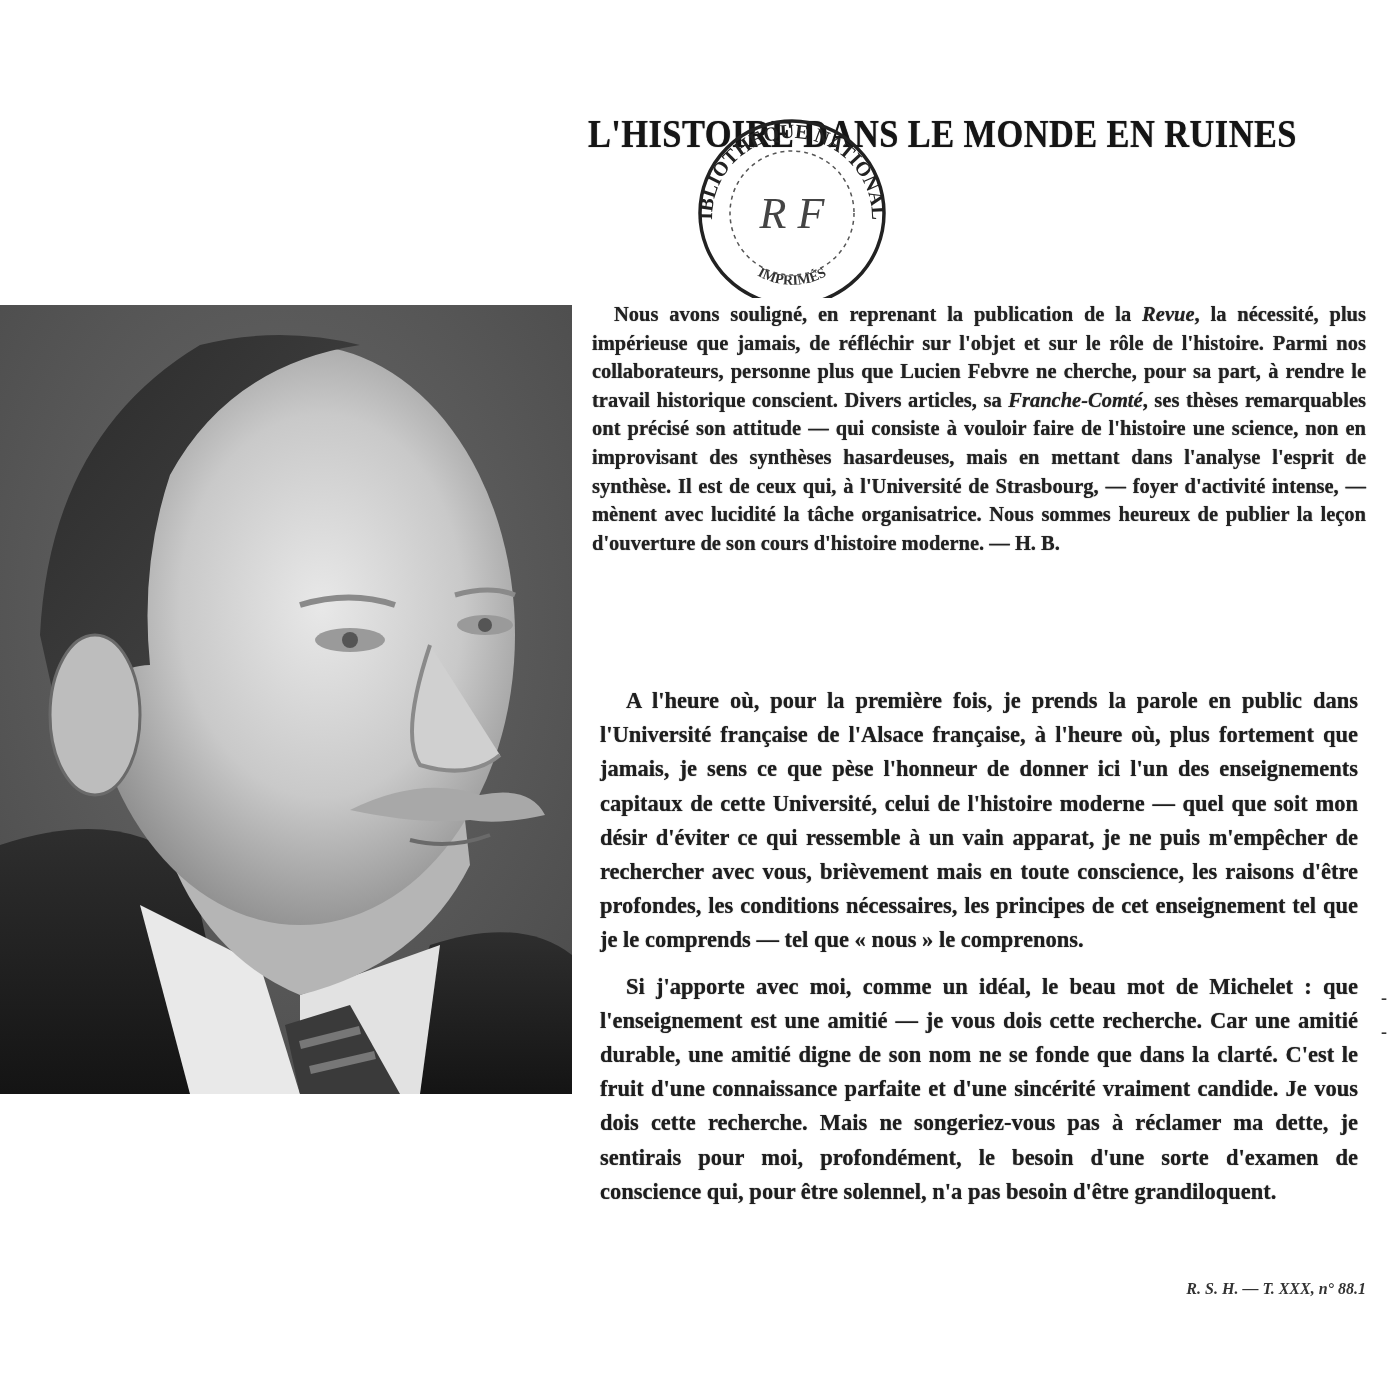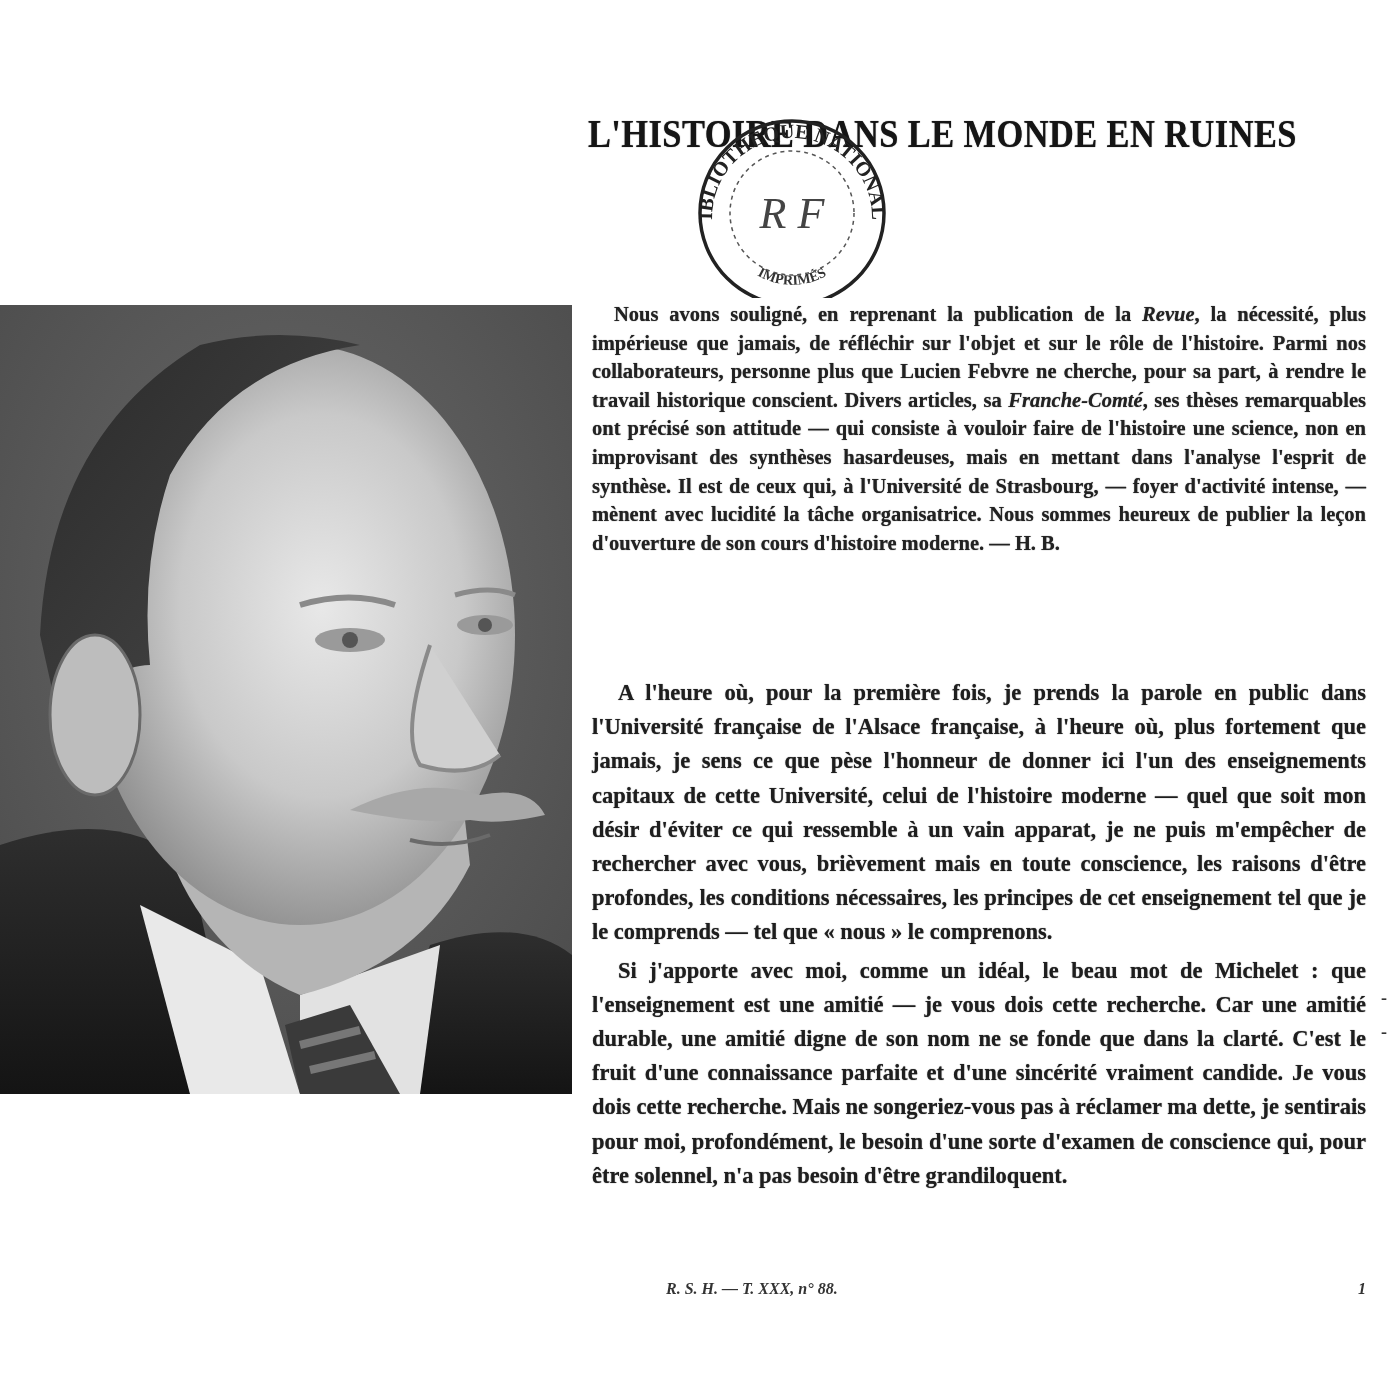--- a/index.html
+++ b/index.html
@@ -30,25 +30,25 @@
       font-size: 20.5px; line-height: 28.6px; font-weight: bold; text-align: justify;
       color: #222; text-shadow: 0 0 1px #555;
     }
     .intro p { margin: 4px; text-indent: 22px; }
     .intro em { font-style: italic; }
     .body {
       position: absolute; left: 2px; top: 572px; width: 782px;
       font-size: 22.5px; line-height: 34.2px; font-weight: bold; text-align: justify;
       color: #1e1e1e; text-shadow: 0 0 1px #555;
     }
-    .body p { margin: 4px; text-indent: 26px; }
+    .body p { margin: 12px; text-indent: 26px; }
     .footer {
       position: absolute; left: 80px; top: 1180px; width: 700px;
       font-size: 16px; font-weight: bold; font-style: italic; color: #333;
-      display: flex; justify-content: space-between;
+      display: flex; justify-content: flex-end;
     }
     .margin-mark {
       position: absolute; left: 795px; font-size: 18px; font-weight: bold; color: #333;
     }
   </style>
 </head>
 <body>
 
 <div class="portrait">
   <svg viewBox="0 0 572 789" preserveAspectRatio="none">

